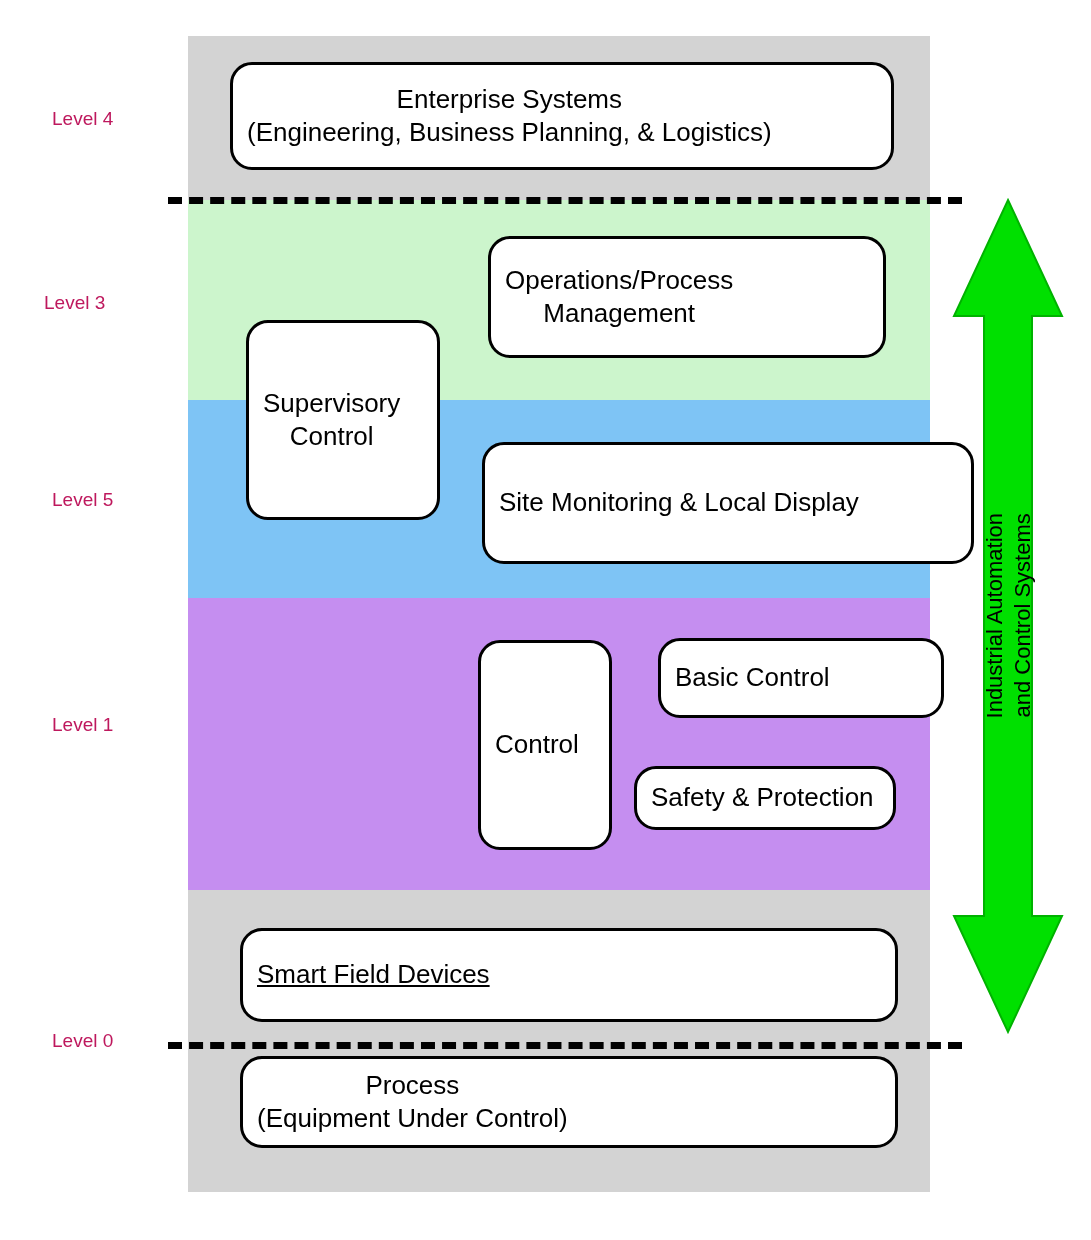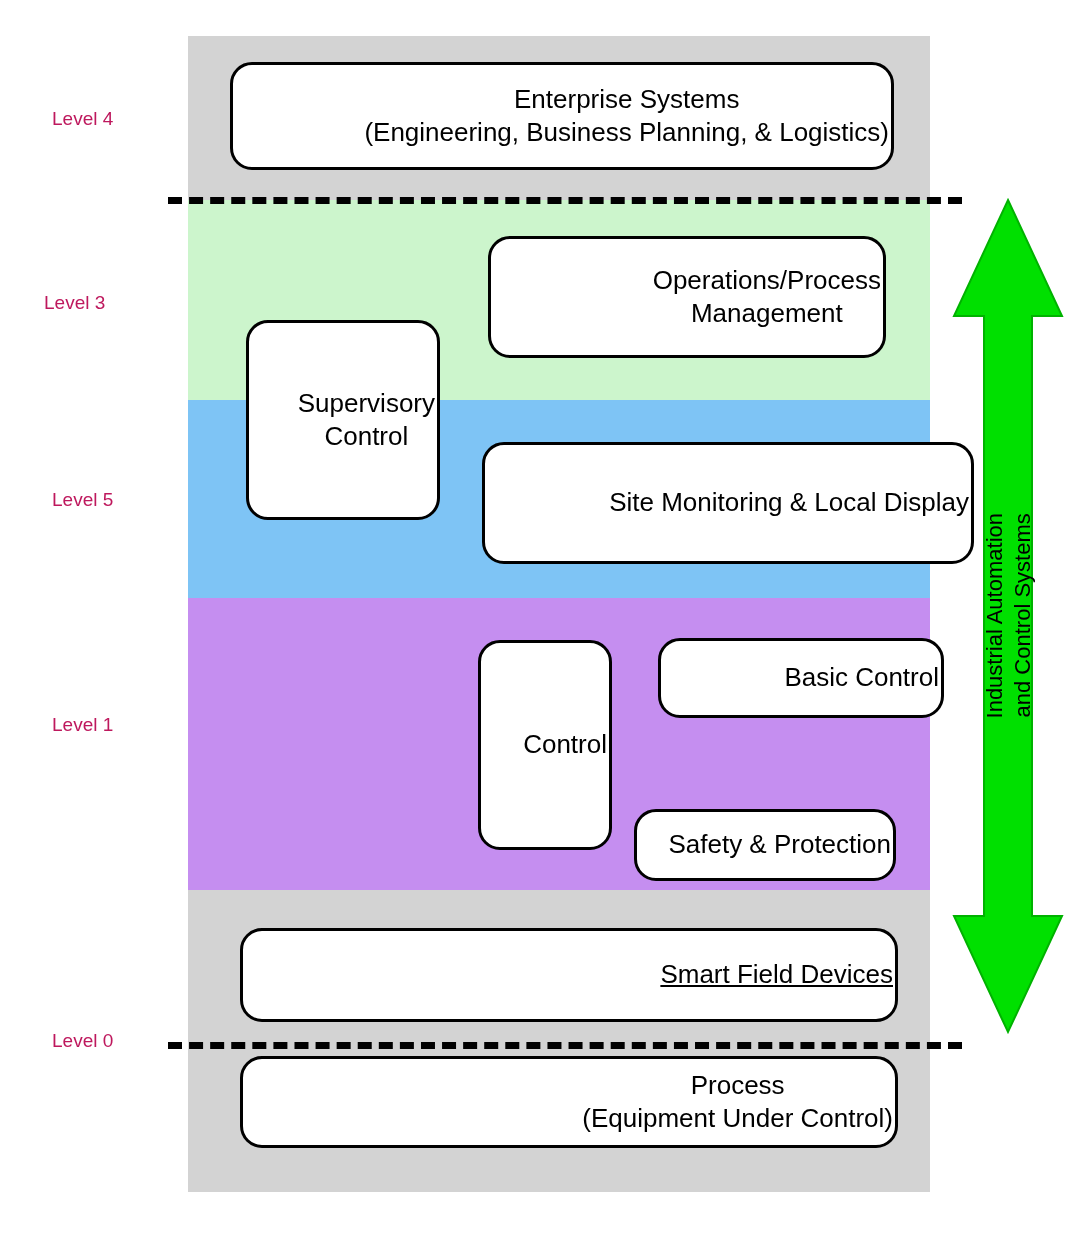--- a/index.html
+++ b/index.html
@@ -64,37 +64,37 @@
   .dashed-bottom { top: 1042px; }
 
   
   .box {
     position: absolute;
     background: #ffffff;
     border: 3px solid #000000;
     border-radius: 22px;
     display: flex;
     align-items: center;
-    justify-content: flex-end;
+    justify-content: flex-start;
     text-align: center;
     font-size: 26px;
     line-height: 1.28;
-    padding: 4px 2px;
+    padding: 4px 14px;
     box-sizing: border-box;
   }
   .box span { display: block; }
 
   
   .box-enterprise        { left: 230px; top: 62px;  width: 664px; height: 108px; }
   .box-operations        { left: 488px; top: 236px; width: 398px; height: 122px; }
   .box-supervisory       { left: 246px; top: 320px; width: 194px; height: 200px; }
   .box-site-monitoring   { left: 482px; top: 442px; width: 492px; height: 122px; }
   .box-control           { left: 478px; top: 640px; width: 134px; height: 210px; }
   .box-basic-control     { left: 658px; top: 638px; width: 286px; height: 80px; }
-  .box-safety            { left: 634px; top: 766px; width: 262px; height: 72px; margin-top: 43px; }
+  .box-safety            { left: 634px; top: 766px; width: 262px; height: 64px; }
   .box-smart-field       { left: 240px; top: 928px; width: 658px; height: 94px; text-decoration: underline; }
   .box-process           { left: 240px; top: 1056px; width: 658px; height: 92px; }
 
   
   .arrow-wrap {
     position: absolute;
     left: 948px;
     top: 196px;
     width: 120px;
     height: 840px;

